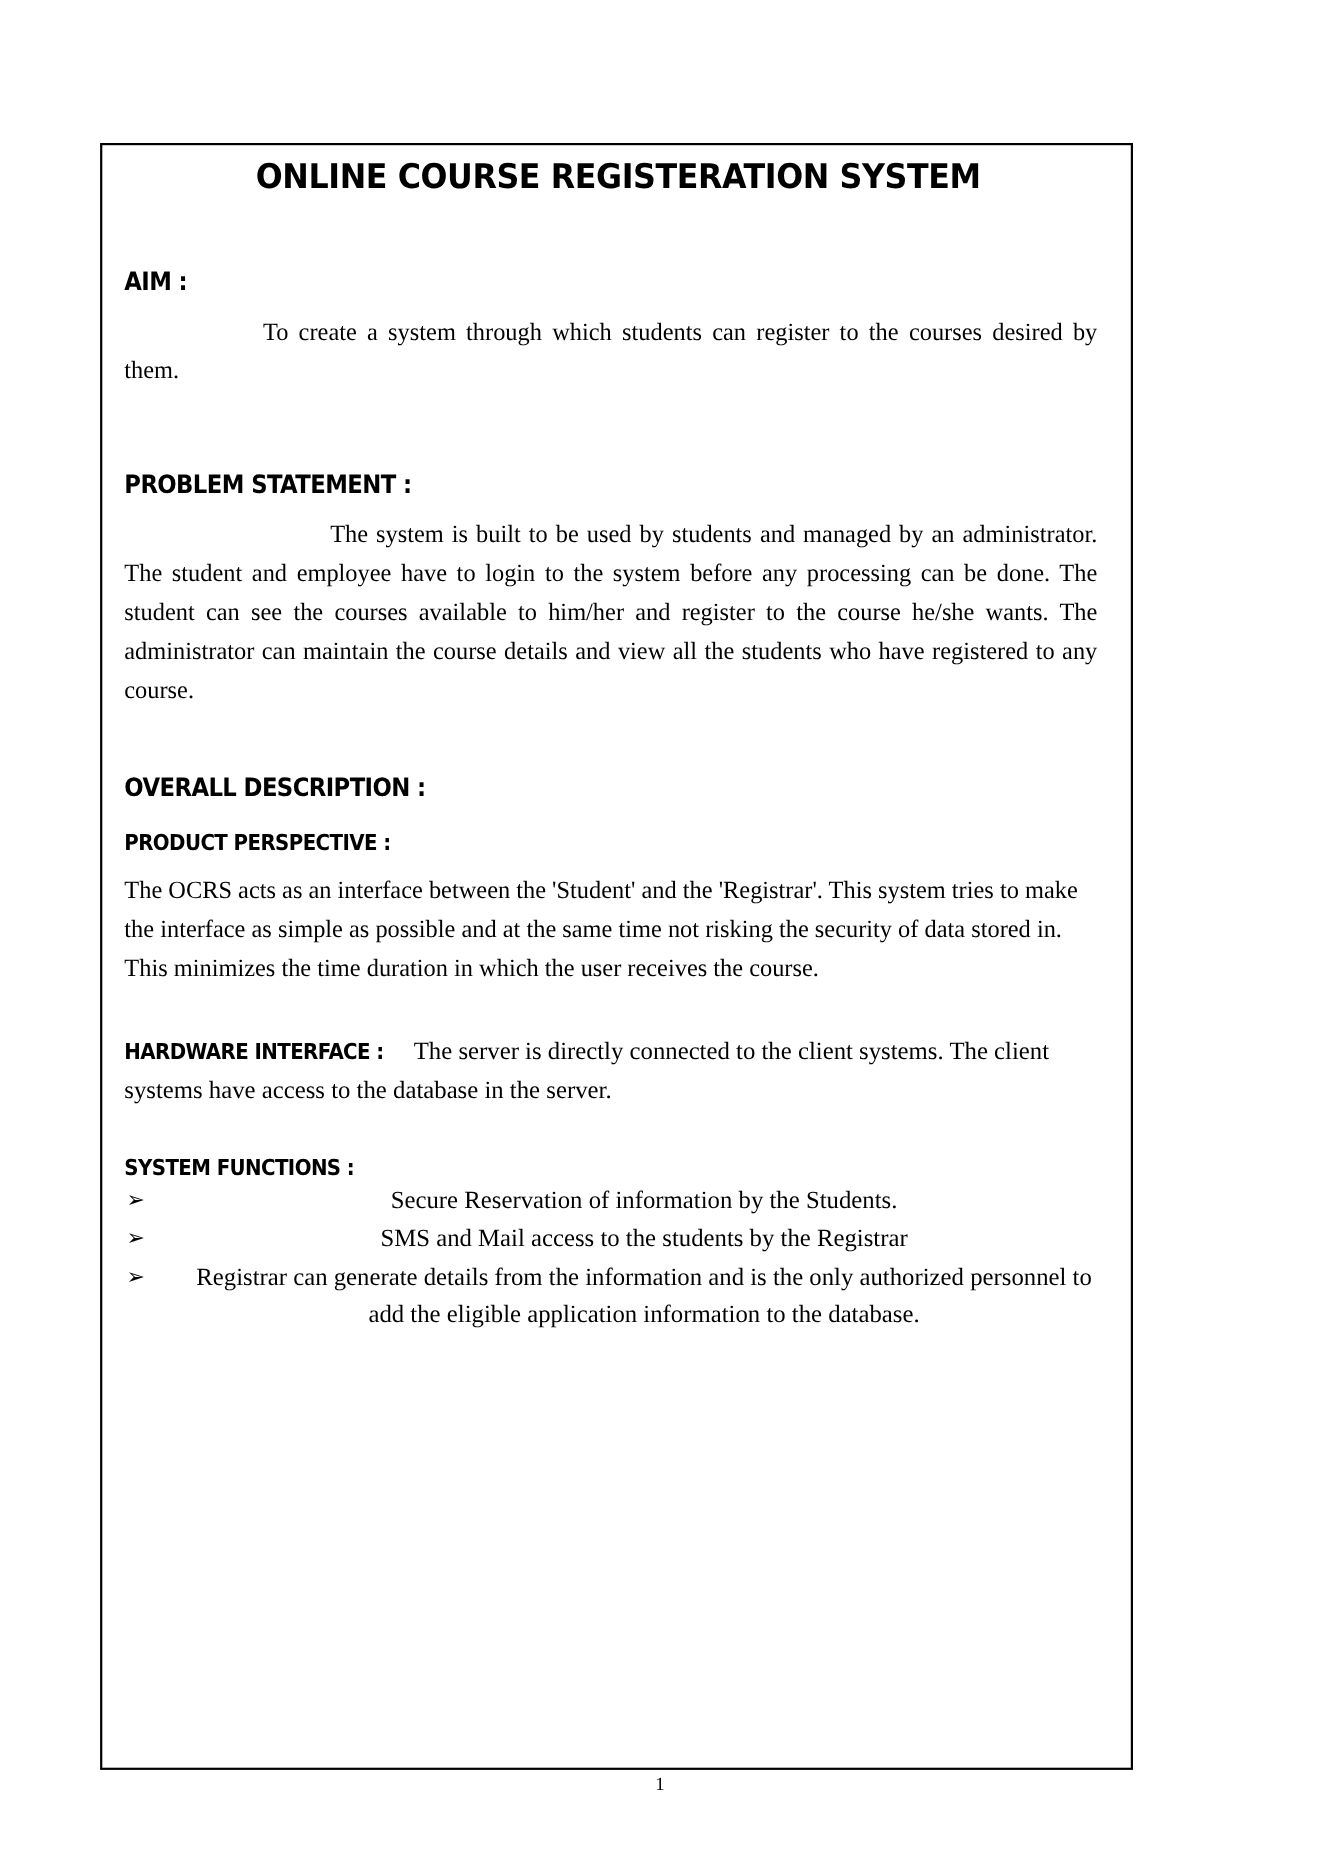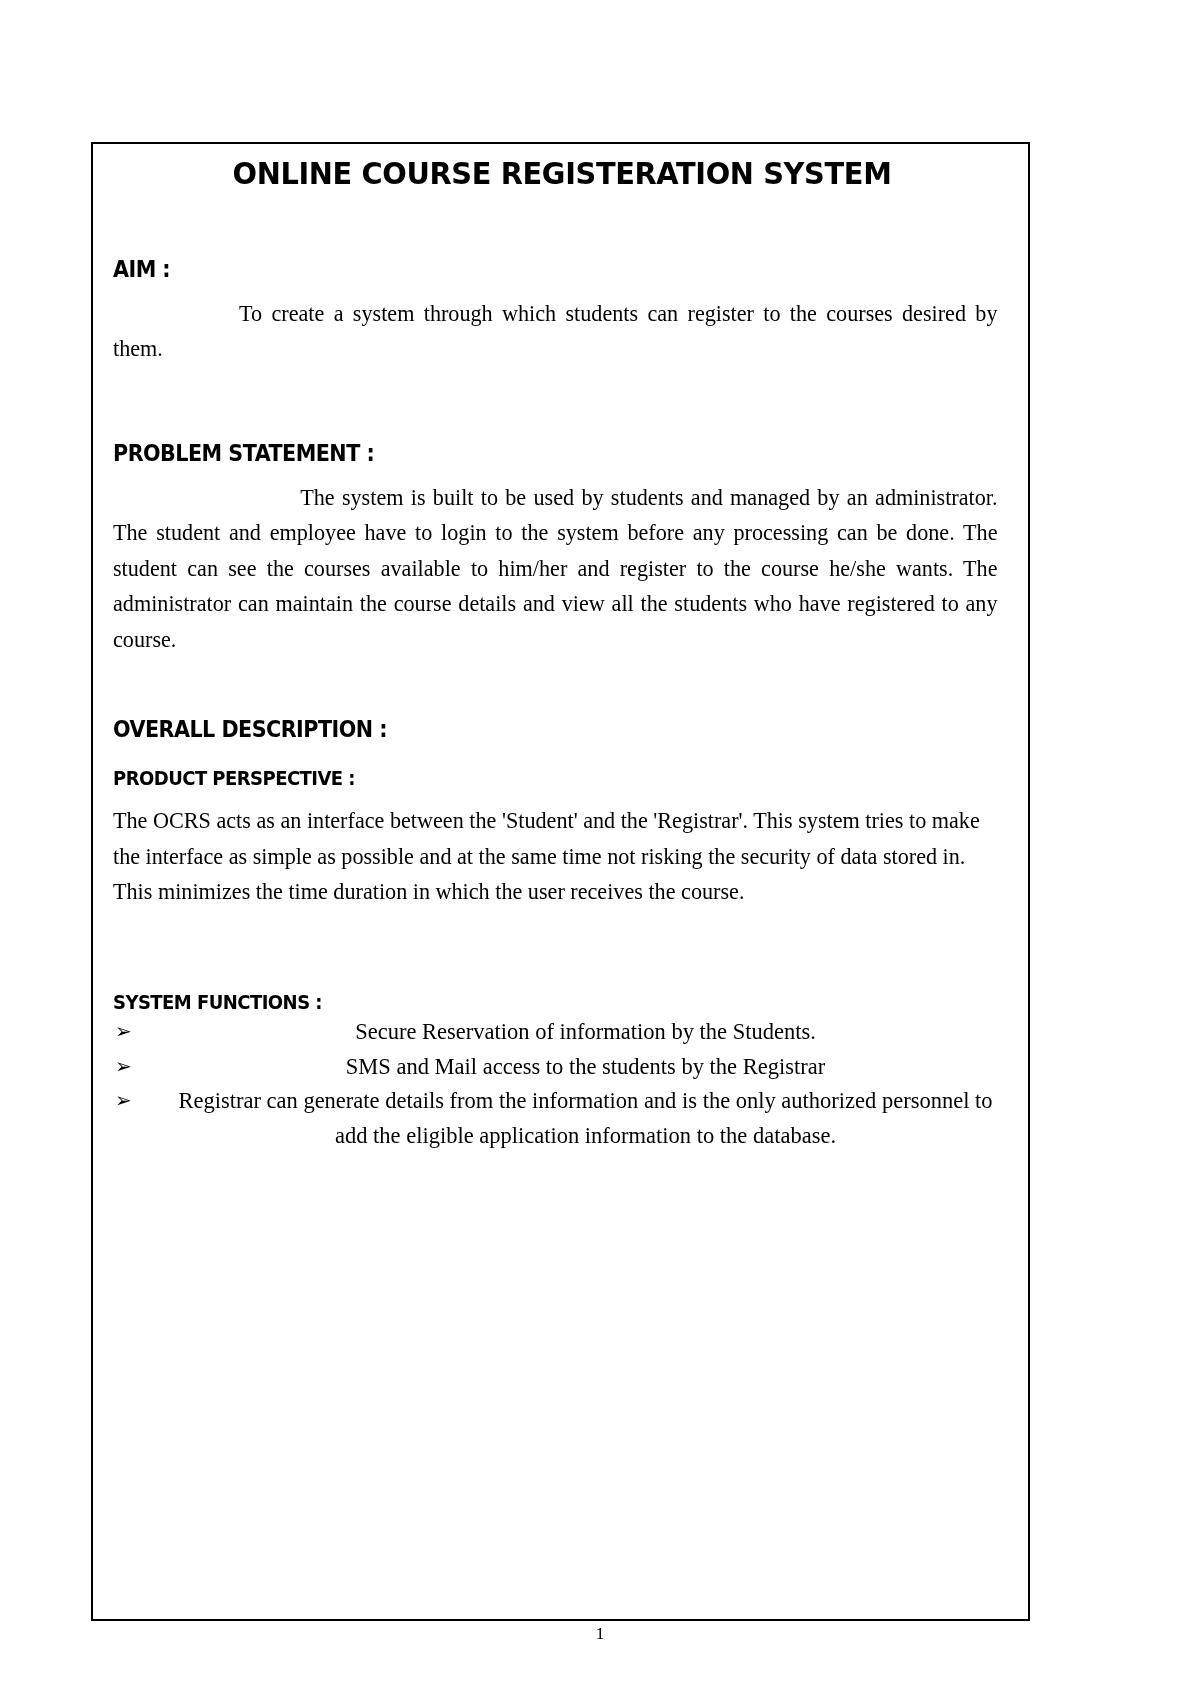--- a/index.html
+++ b/index.html
@@ -11,21 +11,21 @@
     width: 1200px;
     height: 1696px;
     font-family: "Liberation Serif", serif;
     color: #000000;
     position: relative;
     overflow: hidden;
   }
 
   .page {
     position: absolute;
-    left: 0; top: 12px;
+    left: 0; top: 0;
     width: 1200px;
     height: 1319px;
     background: #ffffff;
     border-radius: 12px;
   }
 
   
   .page-frame {
     position: absolute;
     left: 91px;
@@ -185,20 +185,21 @@
     <h2 class="heading">OVERALL DESCRIPTION :</h2>
 
     <div class="sp-s"></div>
 
     <h3 class="heading sub">PRODUCT PERSPECTIVE :</h3>
     <div class="sp-xs"></div>
     <p class="para left">The OCRS acts as an interface between the 'Student' and the 'Registrar'. This system tries to make the interface as simple as possible and at the same time not risking the security of data stored in. This minimizes the time duration in which the user receives the course.</p>
 
     <div class="sp-m"></div>
 
+    <p class="inline-block-para"><span class="inline-heading">HARDWARE INTERFACE :</span> <span>The server is directly connected to the client systems. The client systems have access to the database in the server.</span></p>
 
     <div class="sp-m"></div>
 
     <h3 class="heading sub">SYSTEM FUNCTIONS :</h3>
 
     <ul class="bullet-list">
       <li class="bullet-item">
         <span class="bullet-marker">➢</span>
         <span class="bullet-text">Secure Reservation of information by the Students.</span>
       </li>

